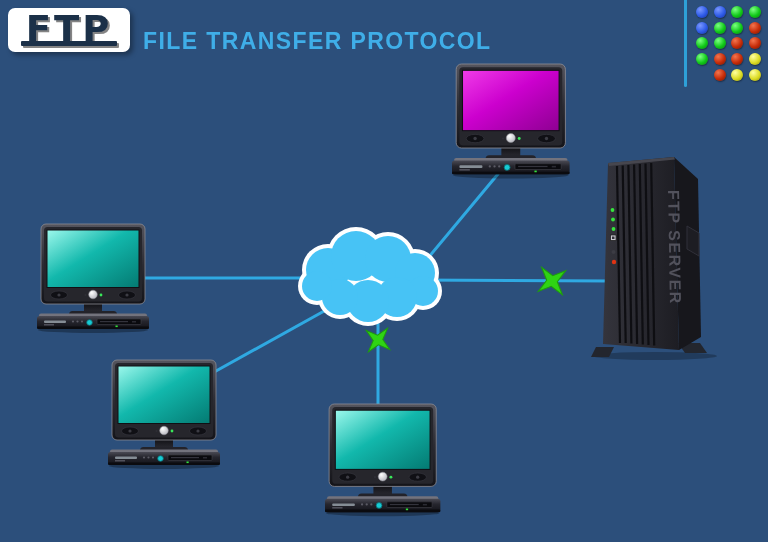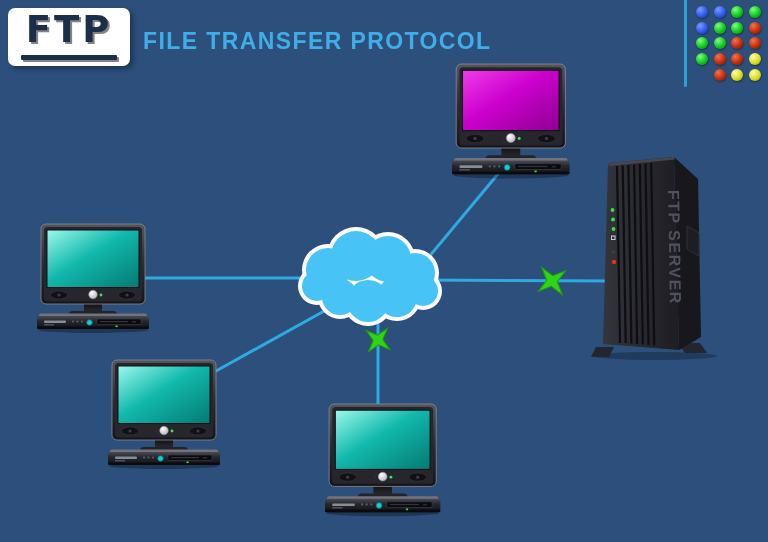--- a/index.html
+++ b/index.html
@@ -5,21 +5,21 @@
   html,body { margin:0; padding:0; }
   body { font-family:"Liberation Sans", sans-serif; }
   #stage {
     position:relative; width:768px; height:542px; overflow:hidden;
     background:#2C4F7B;
   }
   #scene { position:absolute; left:0; top:0; }
 
   
   .logo-box {
-    position:absolute; left:8px; top:8px; width:122px; height:58px;
+    position:absolute; left:8px; top:8px; width:122px; height:44px;
     background:#ffffff; border-radius:7px;
     box-shadow:3px 3px 5px rgba(0,0,0,0.35);
   }
   .logo-text {
     position:absolute; top:0px; left:0; right:0; text-align:center;
     font-size:37px; font-weight:bold; letter-spacing:3px;
     color:#1B3048; text-shadow:2px 2px 0 rgba(110,110,110,0.85);
     font-family:"DejaVu Sans", sans-serif;
   }
   .logo-underline {

